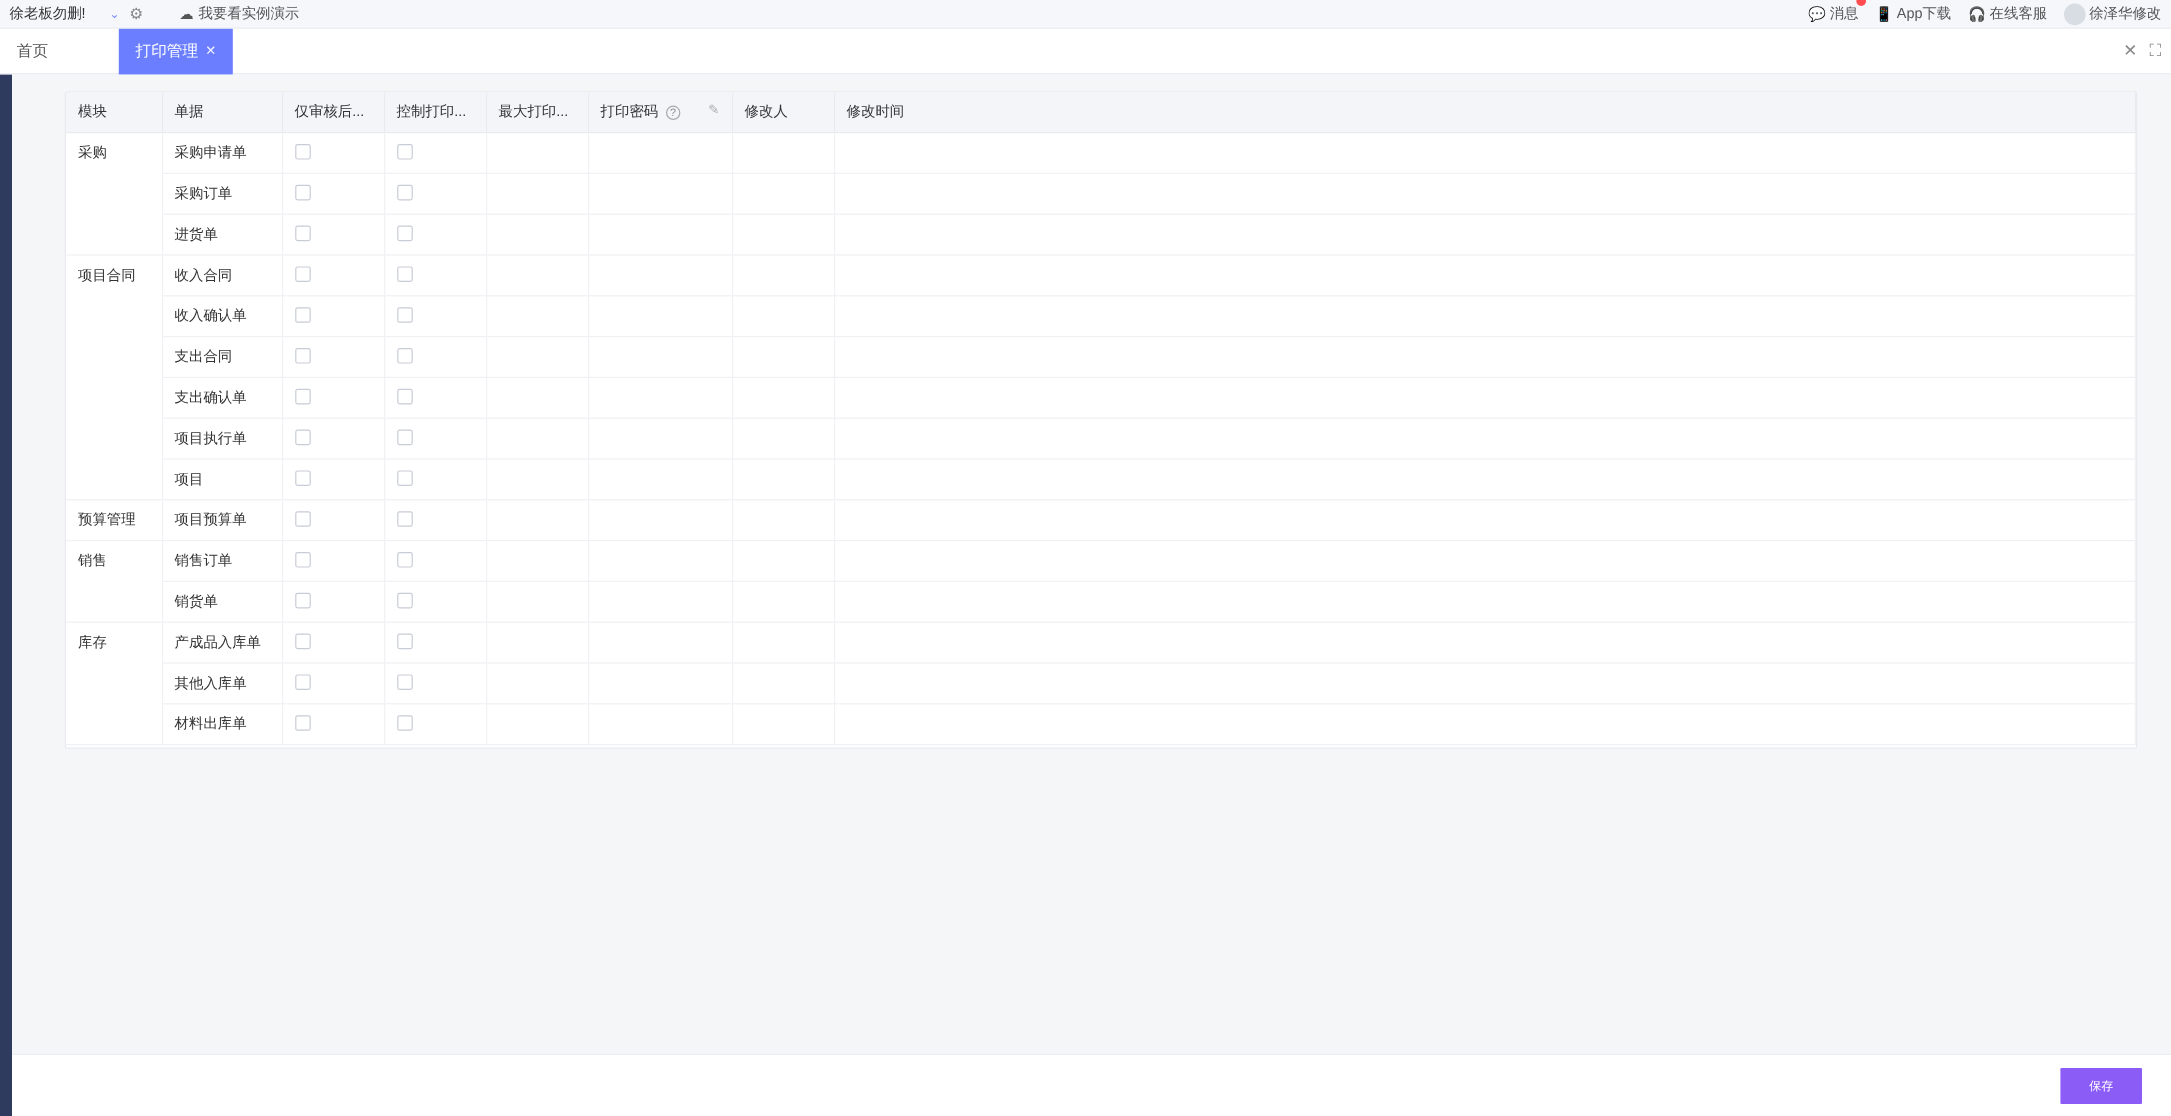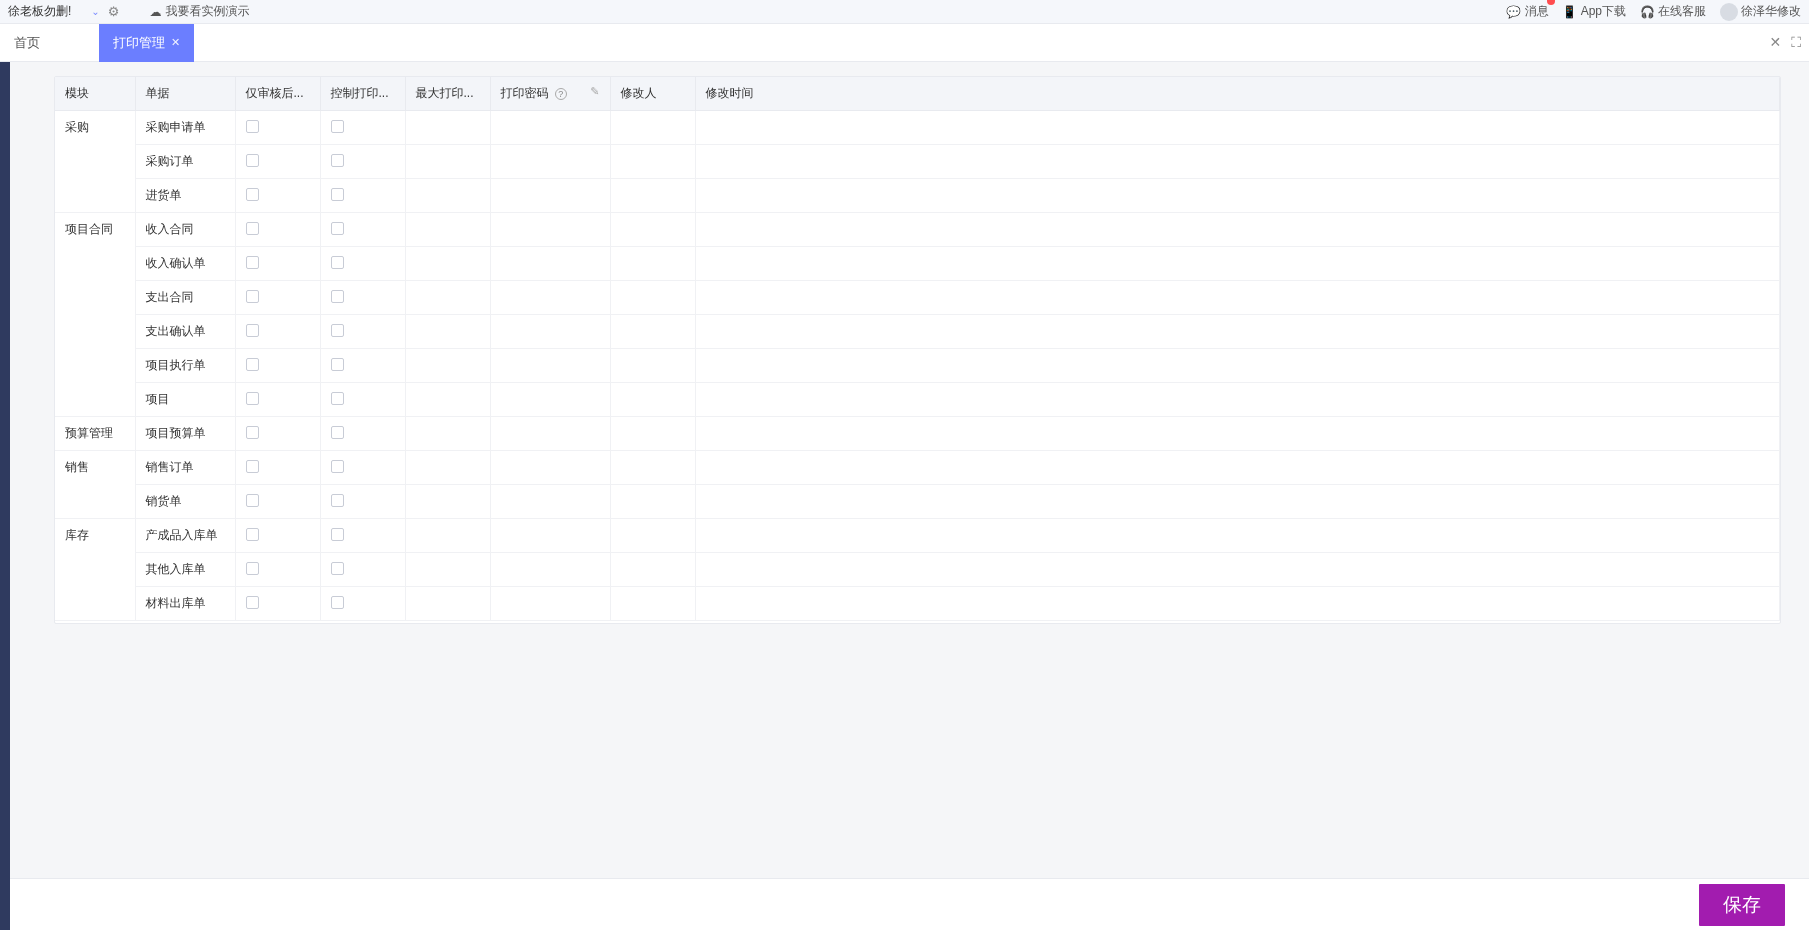--- a/index.html
+++ b/index.html
@@ -42,21 +42,21 @@
 .col-pwd { width: 120px; }
 .col-modby { width: 85px; }
 .col-modtime { width: auto; }
 .module-cell { vertical-align: top; }
 .chk { width: 13px; height: 13px; border: 1px solid #c8ccd6; border-radius: 2px; display: inline-block; }
 .help-icon { display: inline-block; width: 12px; height: 12px; border: 1px solid #aaa; border-radius: 50%; font-size: 9px; line-height: 10px; text-align: center; color: #888; margin-left: 3px; }
 .edit-icon { float: right; color: #aaa; font-size: 11px; }
 
 
 .footer { position: absolute; bottom: 0; left: 10px; right: 0; height: 52px; background: #fff; border-top: 1px solid #e8eaef; display: flex; align-items: center; justify-content: flex-end; padding-right: 24px; }
-.btn-save { background: #a21caf; color: #fff; border: none; padding: 8px 24px; font-size: 19px; border-radius: 1px; cursor: pointer; }
+.btn-save { background: #8b5cf6; color: #fff; border: none; padding: 8px 24px; font-size: 10px; border-radius: 1px; cursor: pointer; }
 
 
 .table-scroll::-webkit-scrollbar { width: 8px; }
 .table-scroll::-webkit-scrollbar-thumb { background: #c8ccd6; border-radius: 4px; }
 .table-scroll::-webkit-scrollbar-track { background: transparent; }
 
 .ico { font-family: inherit; }
 </style>
 </head>
 <body>

